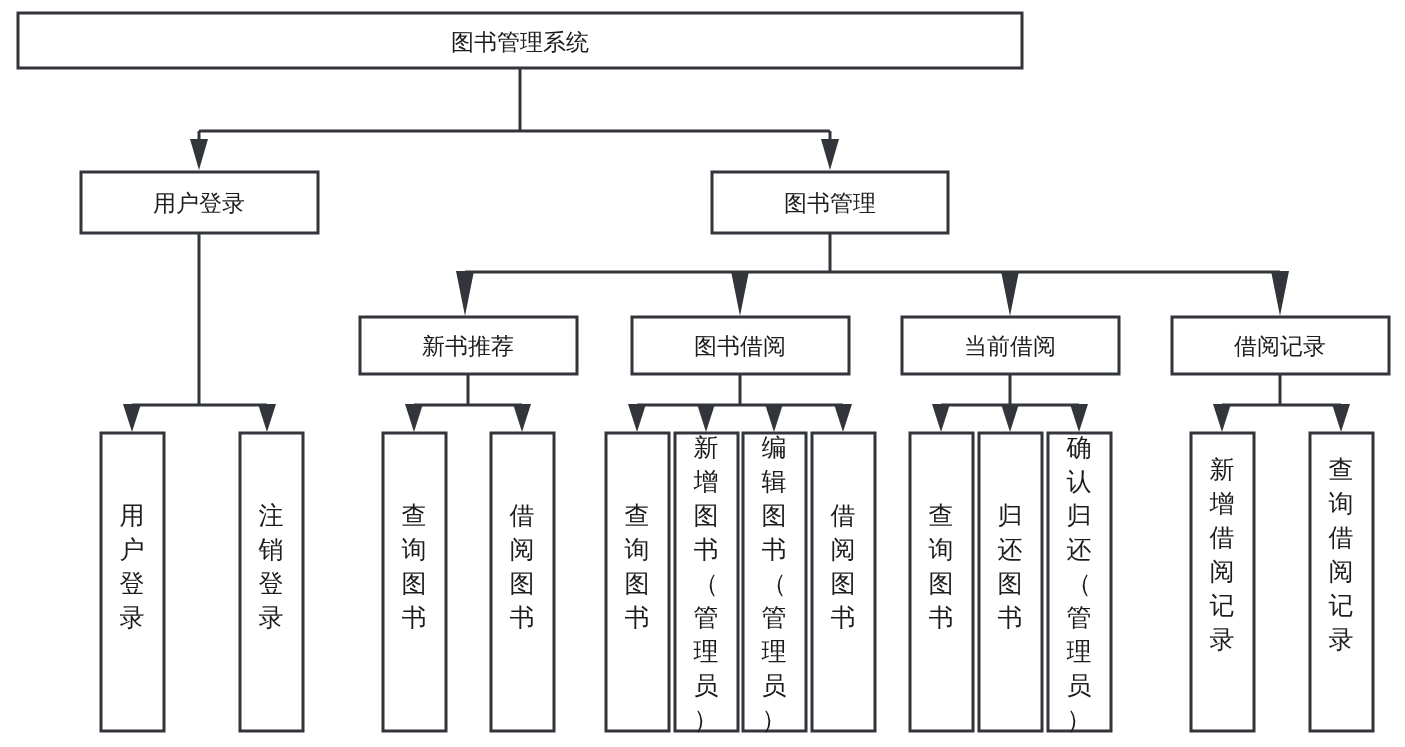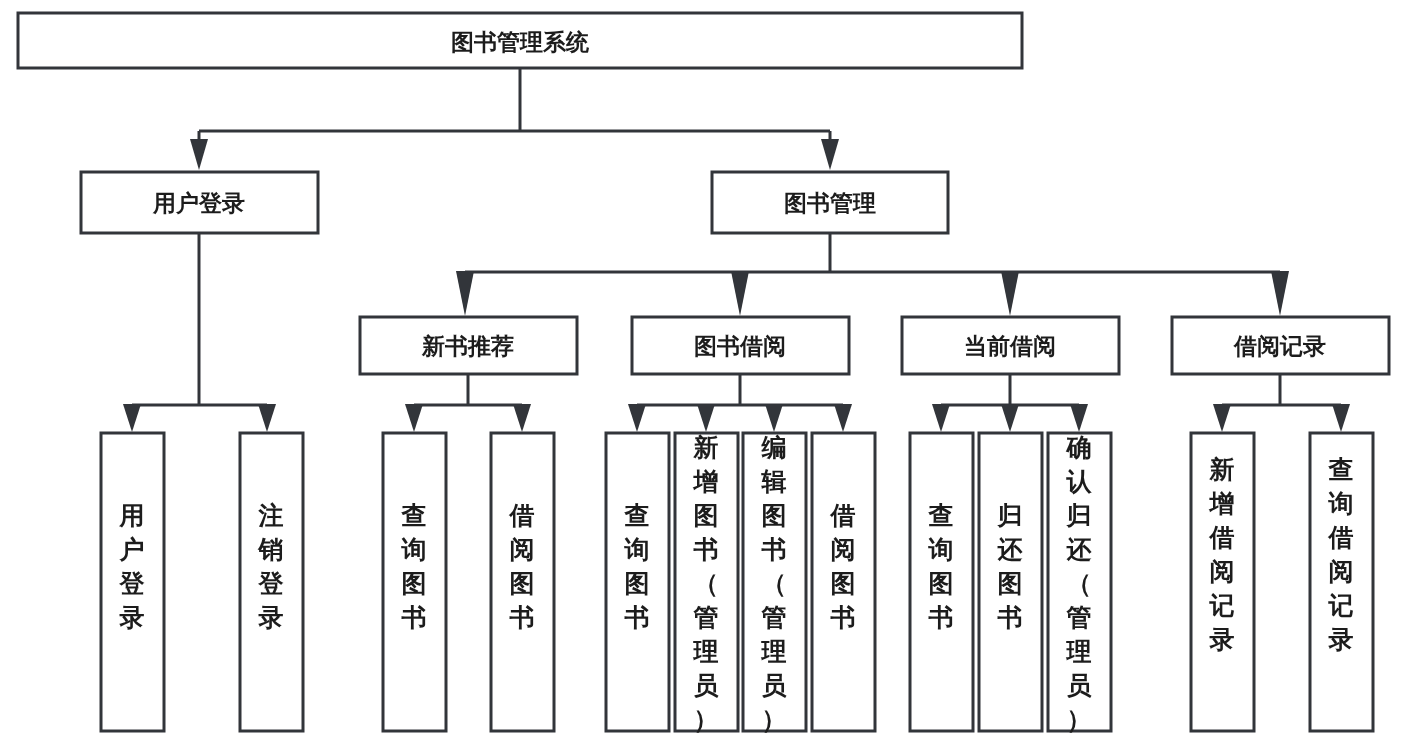--- a/index.html
+++ b/index.html
@@ -11,21 +11,20 @@
     width: 1405px;
     height: 747px;
     font-family: "DejaVu Sans", "Liberation Sans", sans-serif;
     overflow: hidden;
     position: relative;
   }
   #diagram-root {
     position: relative;
     width: 1405px;
     height: 569px;
-    font-weight: bold;
   }
   svg#tree-svg {
     position: absolute;
     left: 0;
     top: 0;
     width: 1405px;
     height: 747px;
     display: block;
   }
   .node-rect {

